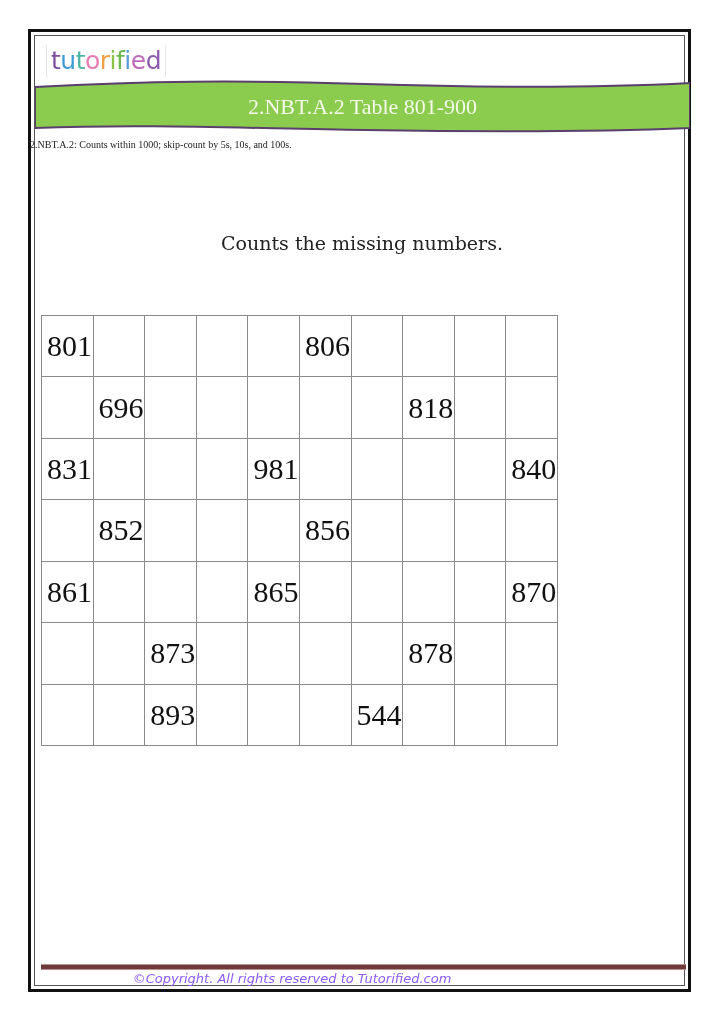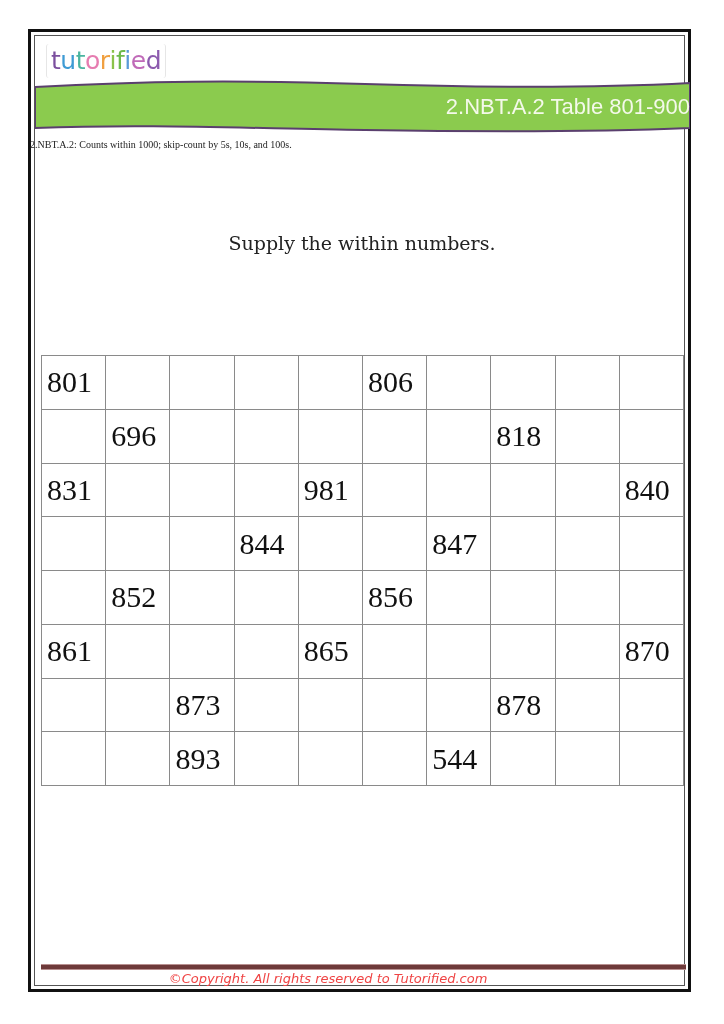--- a/index.html
+++ b/index.html
@@ -3,46 +3,46 @@
 <meta charset="utf-8">
 <style>
   html, body { margin: 0; padding: 0; background: #ffffff; }
   body { width: 724px; height: 1024px; position: relative; overflow: hidden; font-family: "Liberation Serif", serif; }
   .frame-outer { position: absolute; left: 28px; top: 29px; width: 663px; height: 963px; border: 3px solid #111; box-sizing: border-box; }
   .frame-inner { position: absolute; left: 34px; top: 35px; width: 651px; height: 951px; border: 1px solid #555; box-sizing: border-box; }
   .logo { position: absolute; left: 46px; top: 44px; height: 34px; padding: 0 4px; border-left: 1px solid #e6e6e6; border-right: 1px solid #e6e6e6; border-radius: 3px; font-family: "DejaVu Sans", sans-serif; font-weight: normal; font-size: 25px; line-height: 34px; letter-spacing: -0.5px; }
   .logo span { display: inline-block; }
   .banner { position: absolute; left: 35px; top: 80px; width: 655px; height: 56px; }
   .banner svg { position: absolute; left: 0; top: 0; }
-  .banner-title { position: absolute; left: 0; top: 12px; width: 655px; text-align: right; color: #f4f9ea; font-family: Liberation Sans, sans-serif; font-size: 22px; line-height: 30px; }
+  .banner-title { position: absolute; left: 0; top: 12px; width: 655px; text-align: center; color: #f4f9ea; font-family: Liberation Serif, serif; font-size: 22px; line-height: 30px; }
   .standard { position: absolute; left: 30px; top: 139px; font-size: 10px; color: #222; font-family: "Liberation Serif", serif; }
   .instructions { position: absolute; left: 0; top: 232px; width: 724px; text-align: center; font-size: 19px; color: #222; font-family: "DejaVu Serif", serif; }
-  table.grid { position: absolute; left: 41px; top: 315px; width: 643px; height: 431px; border-collapse: collapse; table-layout: fixed; margin-top: 40px; }
+  table.grid { position: absolute; left: 41px; top: 315px; width: 517px; height: 431px; border-collapse: collapse; table-layout: fixed; }
   table.grid td { border: 1px solid #8a8a8a; height: 42px; padding: 0 0 0 5px; font-size: 30px; color: #111; font-family: "Liberation Serif", serif; vertical-align: middle; line-height: 42px; }
   .footer-rule { position: absolute; left: 41px; top: 964px; width: 645px; height: 4px; background: #6e3a3a; border-top: 1px solid #b89090; border-bottom: 1px solid #b89090; box-sizing: content-box; }
-  .footer-text { position: absolute; left: 0; top: 971px; width: 584px; text-align: center; font-family: "DejaVu Sans", sans-serif; font-style: italic; font-size: 13px; color: #ef4444; padding-left: 36px; }
+  .footer-text { position: absolute; left: 0; top: 971px; width: 584px; text-align: center; font-family: "DejaVu Sans", sans-serif; font-style: italic; font-size: 13px; color: #8b5cf6; }
 </style>
 </head>
 <body>
 
 <div class="frame-outer"></div>
 <div class="frame-inner"></div>
 
 <div class="logo" id="logo"><span style="color: rgb(123, 79, 158);">t</span><span style="color: rgb(62, 155, 212);">u</span><span style="color: rgb(75, 181, 160);">t</span><span style="color: rgb(230, 124, 176);">o</span><span style="color: rgb(240, 160, 64);">r</span><span style="color: rgb(139, 195, 74);">i</span><span style="color: rgb(109, 186, 76);">f</span><span style="color: rgb(90, 154, 216);">i</span><span style="color: rgb(192, 106, 184);">e</span><span style="color: rgb(140, 90, 174);">d</span></div>
 
 <div class="banner">
   <svg width="655" height="56" viewBox="0 0 655 56">
     <path id="banner-path" d="M0,7 C110,1 200,0 330,4 C460,8 560,8 655,3 L655,48 C560,52 460,52 330,50 C200,48 110,44 0,48 Z" fill="#8BCB4E" stroke="#5a3f6e" stroke-width="2"></path>
   </svg>
   <div class="banner-title">2.NBT.A.2 Table 801-900</div>
 </div>
 
 <div class="standard">2.NBT.A.2: Counts within 1000; skip-count by 5s, 10s, and 100s.</div>
 
-<div class="instructions">Supply the within numbers.</div>
+<div class="instructions">Counts the missing numbers.</div>
 
 <table class="grid">
   <tbody id="grid-body">
       <tr>
         <td>801</td>
         <td></td>
         <td></td>
         <td></td>
         <td></td>
         <td>806</td>
@@ -67,32 +67,20 @@
         <td>831</td>
         <td></td>
         <td></td>
         <td></td>
         <td>981</td>
         <td></td>
         <td></td>
         <td></td>
         <td></td>
         <td>840</td>
-      </tr>
-      <tr>
-        <td></td>
-        <td></td>
-        <td></td>
-        <td>844</td>
-        <td></td>
-        <td></td>
-        <td>847</td>
-        <td></td>
-        <td></td>
-        <td></td>
       </tr>
       <tr>
         <td></td>
         <td>852</td>
         <td></td>
         <td></td>
         <td></td>
         <td>856</td>
         <td></td>
         <td></td>

